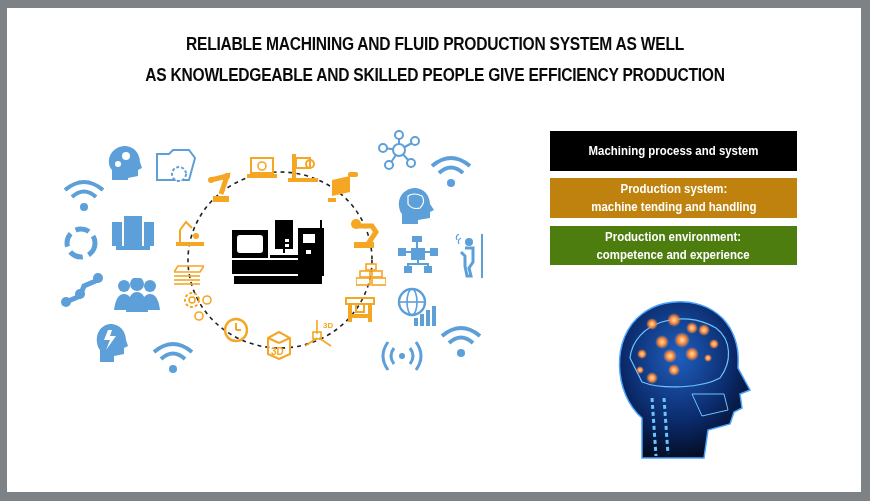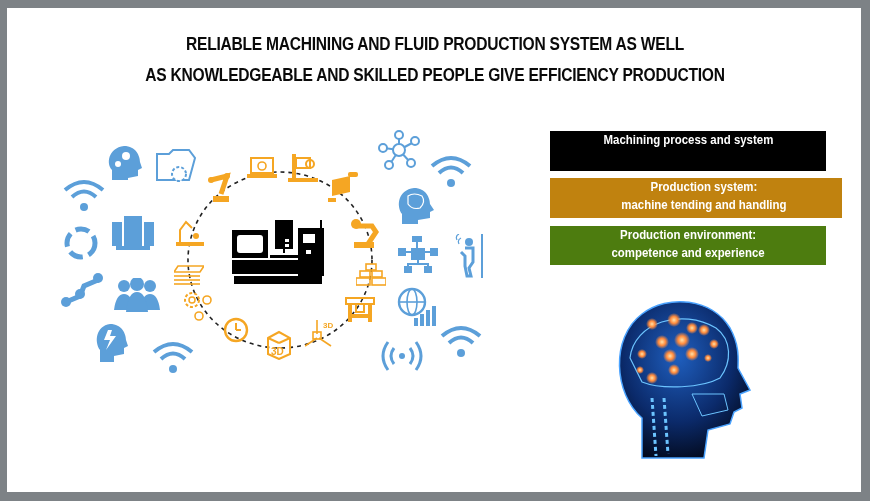--- a/index.html
+++ b/index.html
@@ -1,23 +1,23 @@
 <!DOCTYPE html>
 <html><head>
 <meta charset="utf-8">
 <style>
   html, body { margin:0; padding:0; }
   body { width:870px; height:501px; background:#7d8286; position:relative; overflow:hidden; font-family:"Liberation Sans", sans-serif; }
   .canvas { position:absolute; left:7px; top:8px; width:854px; height:484px; background:#ffffff; }
   .title { position:absolute; left:0; top:28px; width:870px; text-align:center; font-family:"Liberation Sans", sans-serif; font-weight:bold; font-size:19px; line-height:31px; letter-spacing:-0.3px; color:#0a0a0a; transform:scaleX(0.82); transform-origin:435px 0; }
   .title div { white-space:nowrap; }
-  .bar { position:absolute; left:550px; width:276px; display:flex; justify-content:center; text-align:center; color:#ffffff; font-family:"Liberation Sans", sans-serif; font-weight:bold; font-size:13px; line-height:18px; }
+  .bar { position:absolute; left:550px; width:247px; display:flex; align-items:center; justify-content:center; text-align:center; color:#ffffff; font-family:"Liberation Sans", sans-serif; font-weight:bold; font-size:13px; line-height:18px; }
   .bar span { display:block; transform:scaleX(0.88); white-space:nowrap; }
   .bar1 { top:131px; height:40px; }
-  .bar2 { top:178px; height:40px;padding-left:16px; }
+  .bar2 { top:178px; height:40px; }
   .bar3 { top:226px; height:39px; }
   .icon { position:absolute; }
   svg { display:block; }
 </style>
 </head>
 <body>
 
 <div class="canvas"></div>
 
 <div class="title">

